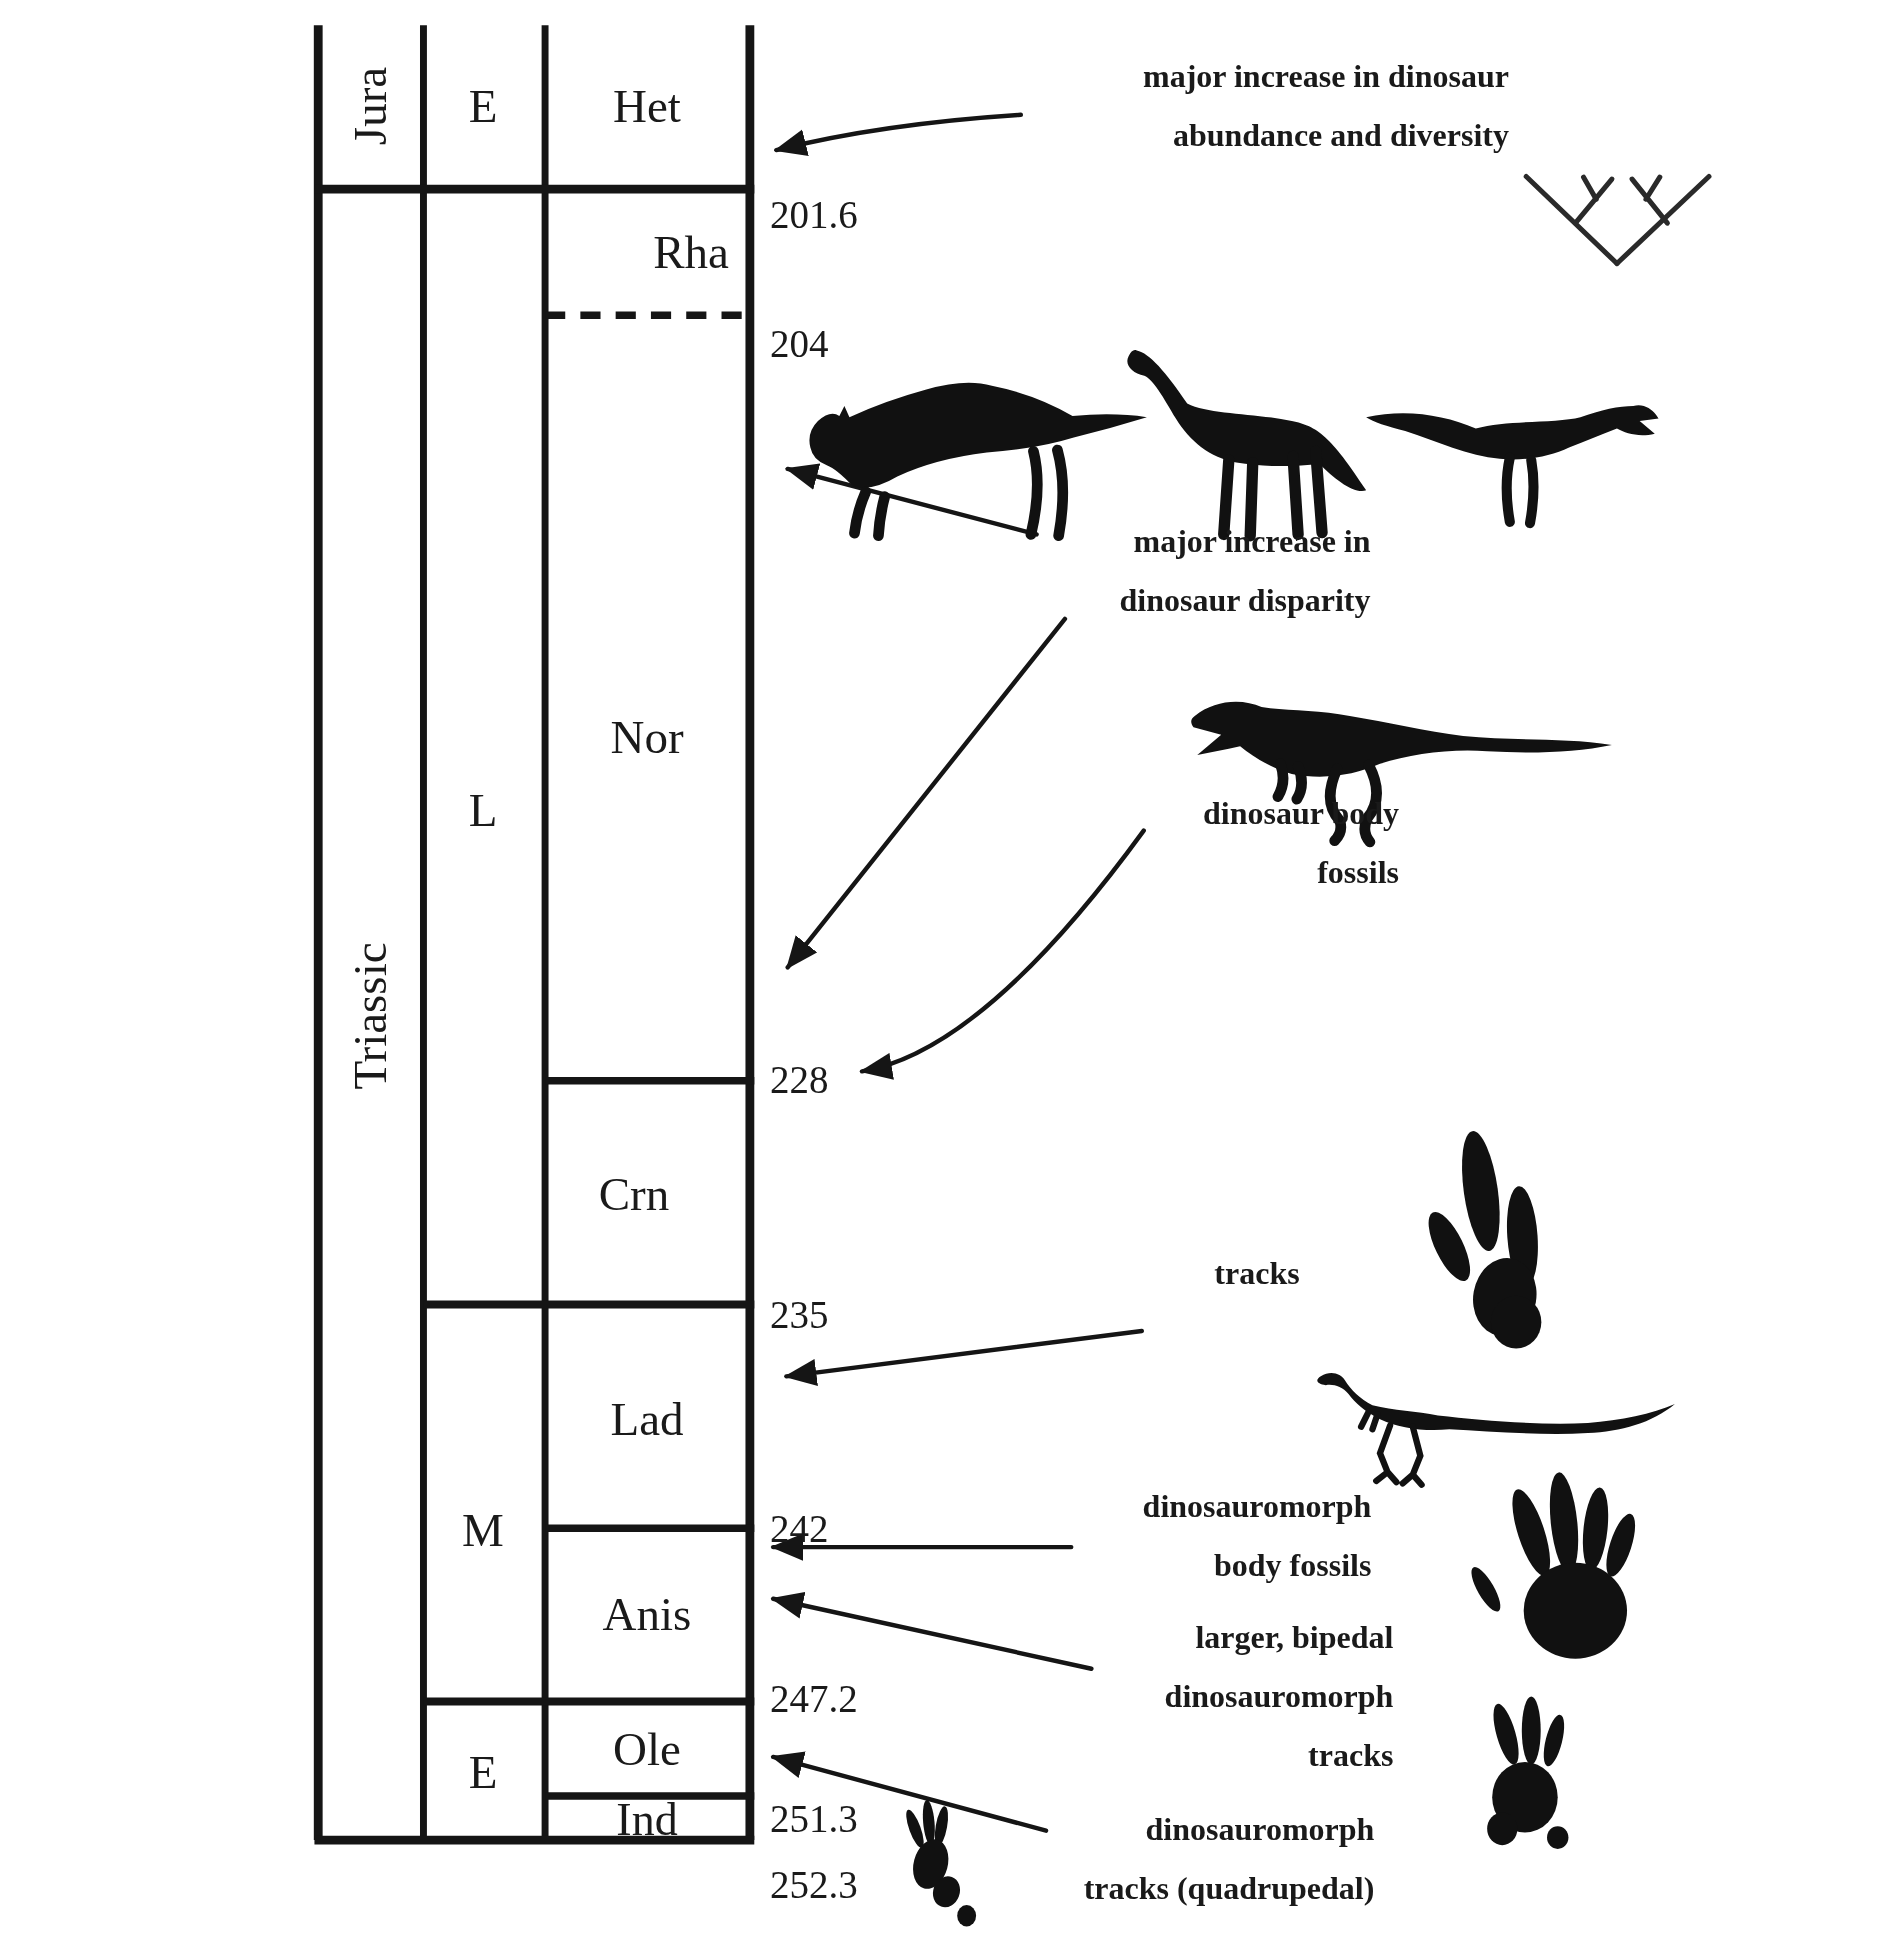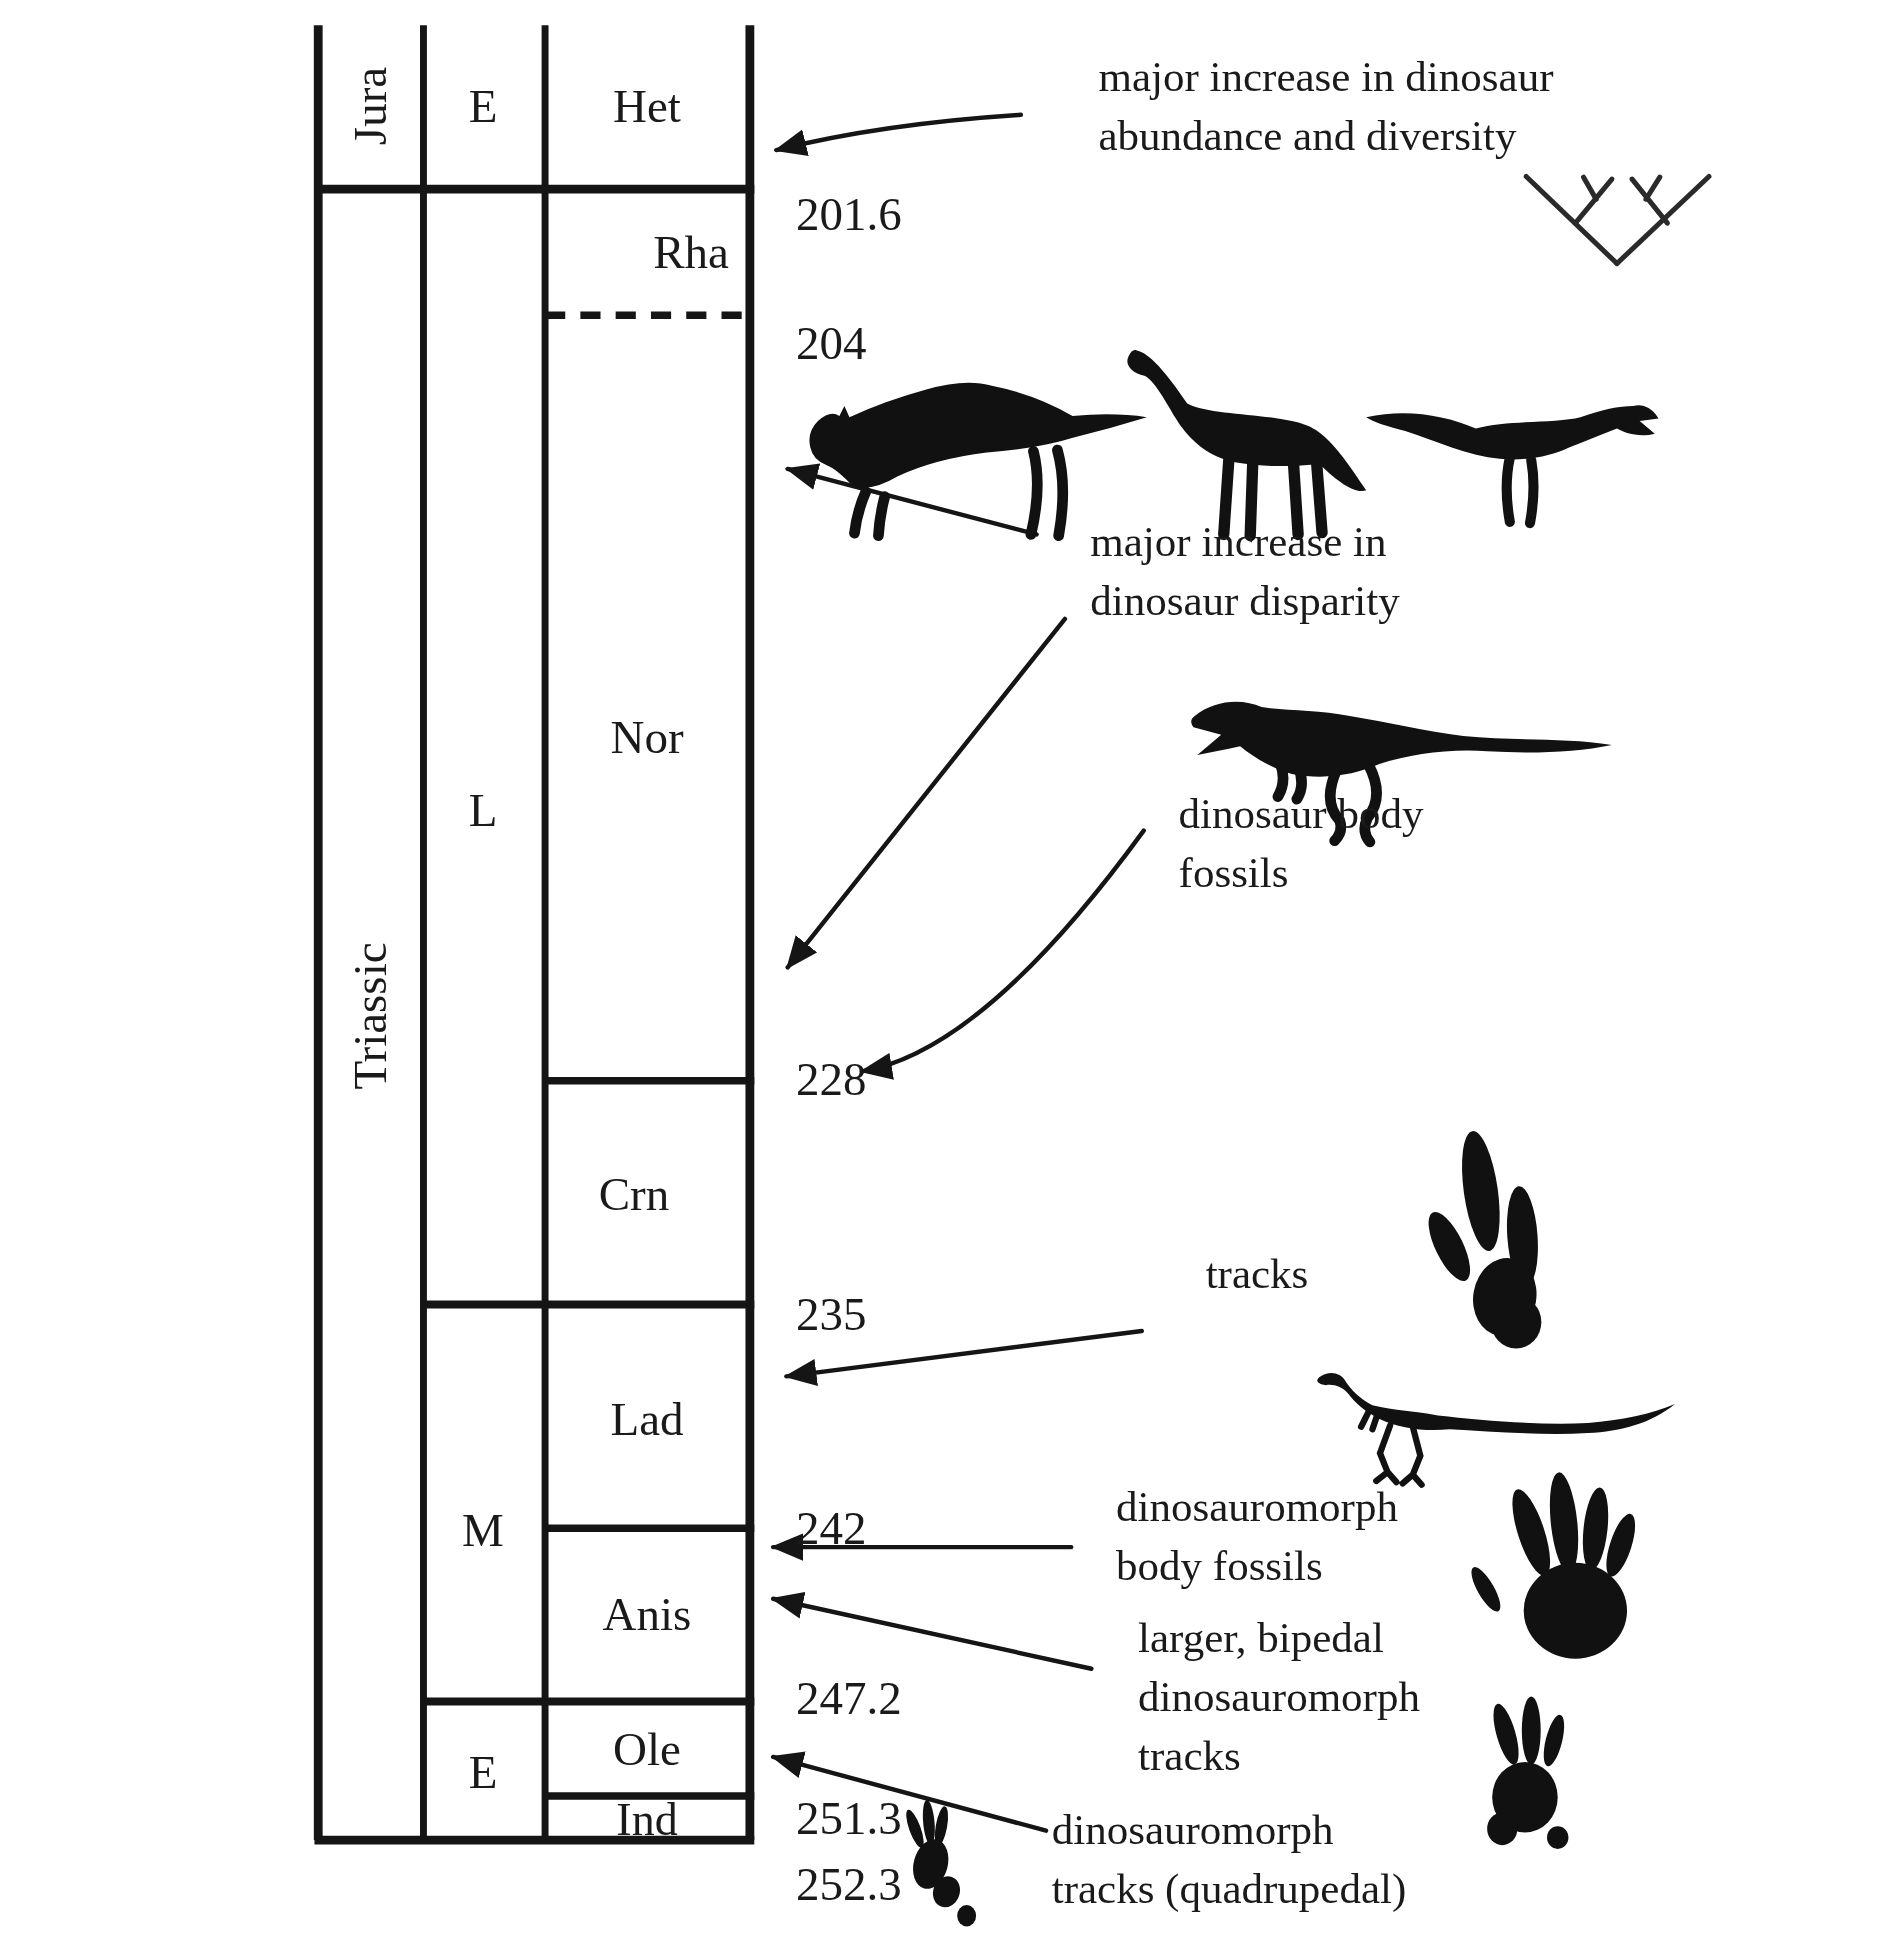--- a/index.html
+++ b/index.html
@@ -16,33 +16,33 @@
     position:absolute;
     transform:translate(-50%,-50%);
     font-size:47px;
     white-space:nowrap;
     color:#1a1a1a;
   }
   .rot{transform:translate(-50%,-50%) rotate(-90deg);}
   .num{
     position:absolute;
     transform:translate(0,-50%);
-    font-size:47px;
+    font-size:39px;
     white-space:nowrap;
     color:#1a1a1a;
-    margin-left:26px;
   }
   .ann{
     position:absolute;
     transform:translate(-50%,0);
-    text-align:left;
-    font-size:43px;
+    text-align:right;
+    font-size:32px;
     line-height:59px;
     white-space:nowrap;
     color:#1a1a1a;
+    font-weight:bold;
   }
 </style>
 </head>
 <body>
 
 <div class="canvas">
 
   <svg class="gfx" width="1898" height="1936" viewBox="0 0 3012 3072">
     <defs>
       <marker id="arr" viewBox="0 0 12 10" refX="11" refY="5" markerWidth="52" markerHeight="44" markerUnits="userSpaceOnUse" orient="auto">

